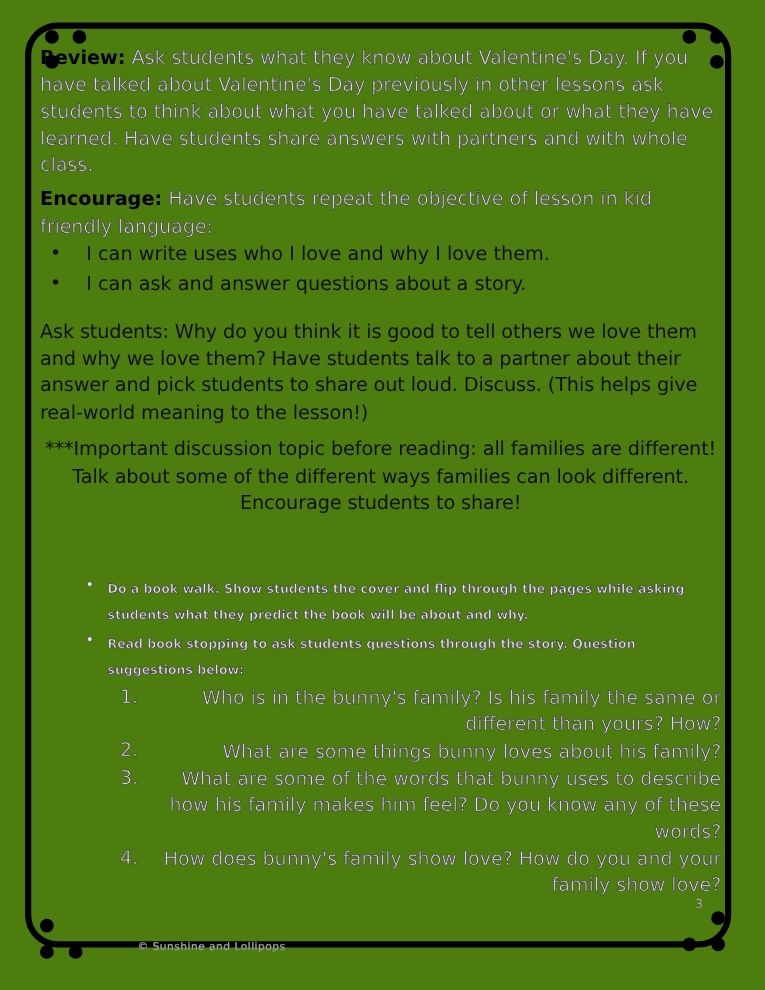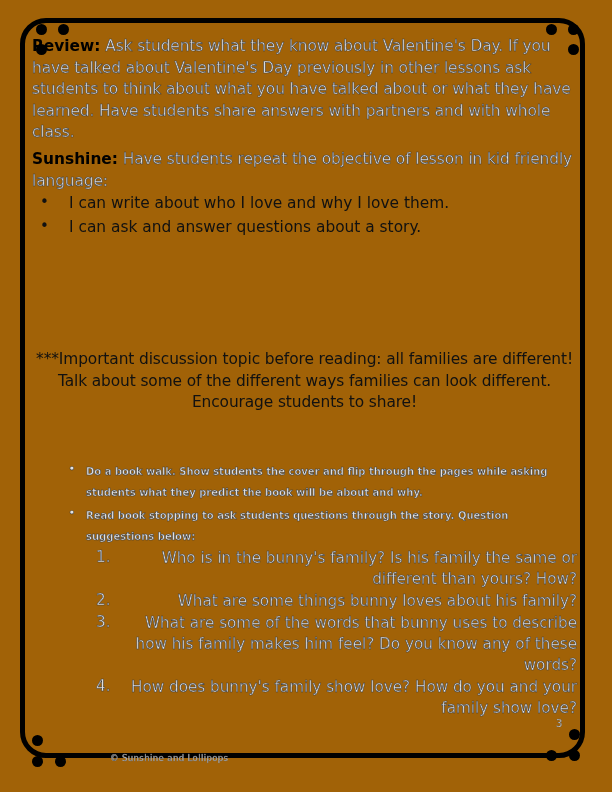--- a/index.html
+++ b/index.html
@@ -11,21 +11,21 @@
     width: 612px;
     height: 792px;
     font-family: "DejaVu Sans", sans-serif;
     overflow: hidden;
   }
 
   .page {
     position: relative;
     width: 612px;
     height: 792px;
-    background: #a16207;
+    background: #4d7c0f;
   }
 
   
   .frame {
     position: absolute;
     left: 20px;
     top: 18px;
     width: 565px;
     height: 740px;
     border: 5px solid #000000;
@@ -215,30 +215,33 @@
     <span class="dot d3"></span>
   </div>
 
   <div class="content">
 
     <div class="blk-review">
       <p class="para faint"><span class="lbl">Review:</span><span> Ask students what they know about Valentine's Day. If you have talked about Valentine's Day previously in other lessons ask students to think about what you have talked about or what they have learned. Have students share answers with partners and with whole class.</span></p>
     </div>
 
     <div class="blk-obj">
-      <p class="para faint"><span class="lbl">Sunshine:</span><span> Have students repeat the objective of lesson in kid friendly language:</span></p>
+      <p class="para faint"><span class="lbl">Encourage:</span><span> Have students repeat the objective of lesson in kid friendly language:</span></p>
     </div>
 
     <div class="blk-objlist">
       <ul class="obj-list">
-        <li><span>I can write about who I love and why I love them.</span></li>
+        <li><span>I can write uses who I love and why I love them.</span></li>
         <li><span>I can ask and answer questions about a story.</span></li>
       </ul>
     </div>
 
+    <div class="blk-ask">
+      <p class="para">Ask students: Why do you think it is good to tell others we love them and why we love them? Have students talk to a partner about their answer and pick students to share out loud. Discuss. (This helps give real-world meaning to the lesson!)</p>
+    </div>
 
     <div class="blk-imp">
       <p class="para">***Important discussion topic before reading: all families are different! Talk about some of the different ways families can look different. Encourage students to share!</p>
     </div>
 
     <div class="blk-lesson">
 
       <ul class="lesson-bullets">
 
         <li>

